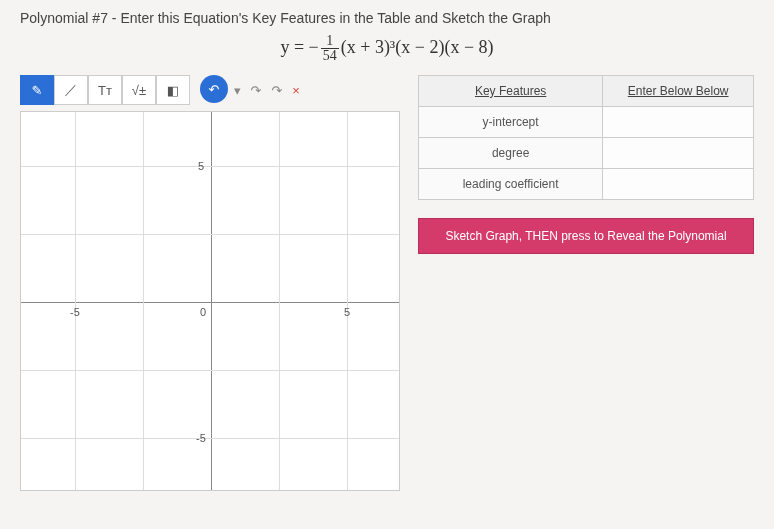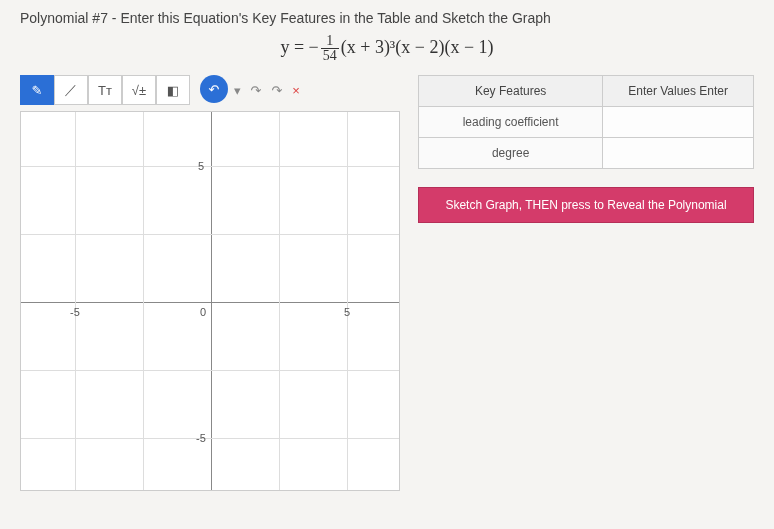--- a/index.html
+++ b/index.html
@@ -86,42 +86,42 @@
     background: #fafafa;
     font-size: 12px;
     color: #555;
   }
   .key-table th, .key-table td {
     border: 1px solid #ccc;
     padding: 8px 6px;
     text-align: center;
     height: 30px;
   }
-  .key-table th { background:#f0f0f0; font-weight:normal; color:#444; }
+  .key-table th { background:#f0f0f0; font-weight:normal; color:#444;text-decoration:underline; }
   .key-table td.label { width: 55%; }
   .key-table td.input-cell { background:#fdfdfd; }
   .reveal-btn {
     margin-top: 18px;
     background: #d43b6a;
     color: #fff;
     border: 1px solid #b52f58;
     padding: 10px 6px;
     font-size: 12px;
     width: 100%;
     cursor: pointer;
     text-align: center;
   }
 </style>
 </head>
 <body>
 
 <div class="title">Polynomial #7 - Enter this Equation's Key Features in the Table and Sketch the Graph</div>
 
 <div class="equation">
-  <span>y = −</span><span class="frac"><span class="num">1</span><span class="den">54</span></span><span>(x + 3)³(x − 2)(x − 1)</span>
+  <span>y = −</span><span class="frac"><span class="num">1</span><span class="den">54</span></span><span>(x + 3)³(x − 2)(x − 8)</span>
 </div>
 
 <div class="main-row">
   <div class="left-col">
     <div class="toolbar">
       <div class="tool-btn active">✎</div>
       <div class="tool-btn">／</div>
       <div class="tool-btn">Tᴛ</div>
       <div class="tool-btn">√±</div>
       <div class="tool-btn">◧</div>
@@ -155,30 +155,34 @@
       <div class="lbl" style="left:180px; top:326px">-5</div>
       <div class="lbl" style="left:182px; top:200px">0</div>
     </div>
   </div>
 
   <div class="right-col">
     <table class="key-table">
       <thead>
         <tr>
           <th>Key Features</th>
-          <th>Enter Values Enter</th>
+          <th>Enter Below Below</th>
         </tr>
       </thead>
       <tbody>
         <tr>
-          <td class="label">leading coefficient</td>
+          <td class="label">y-intercept</td>
           <td class="input-cell"></td>
         </tr>
         <tr>
           <td class="label">degree</td>
+          <td class="input-cell"></td>
+        </tr>
+        <tr>
+          <td class="label">leading coefficient</td>
           <td class="input-cell"></td>
         </tr>
       </tbody>
     </table>
 
     <button class="reveal-btn">Sketch Graph, THEN press to Reveal the Polynomial</button>
   </div>
 </div>
 
 </body></html>

